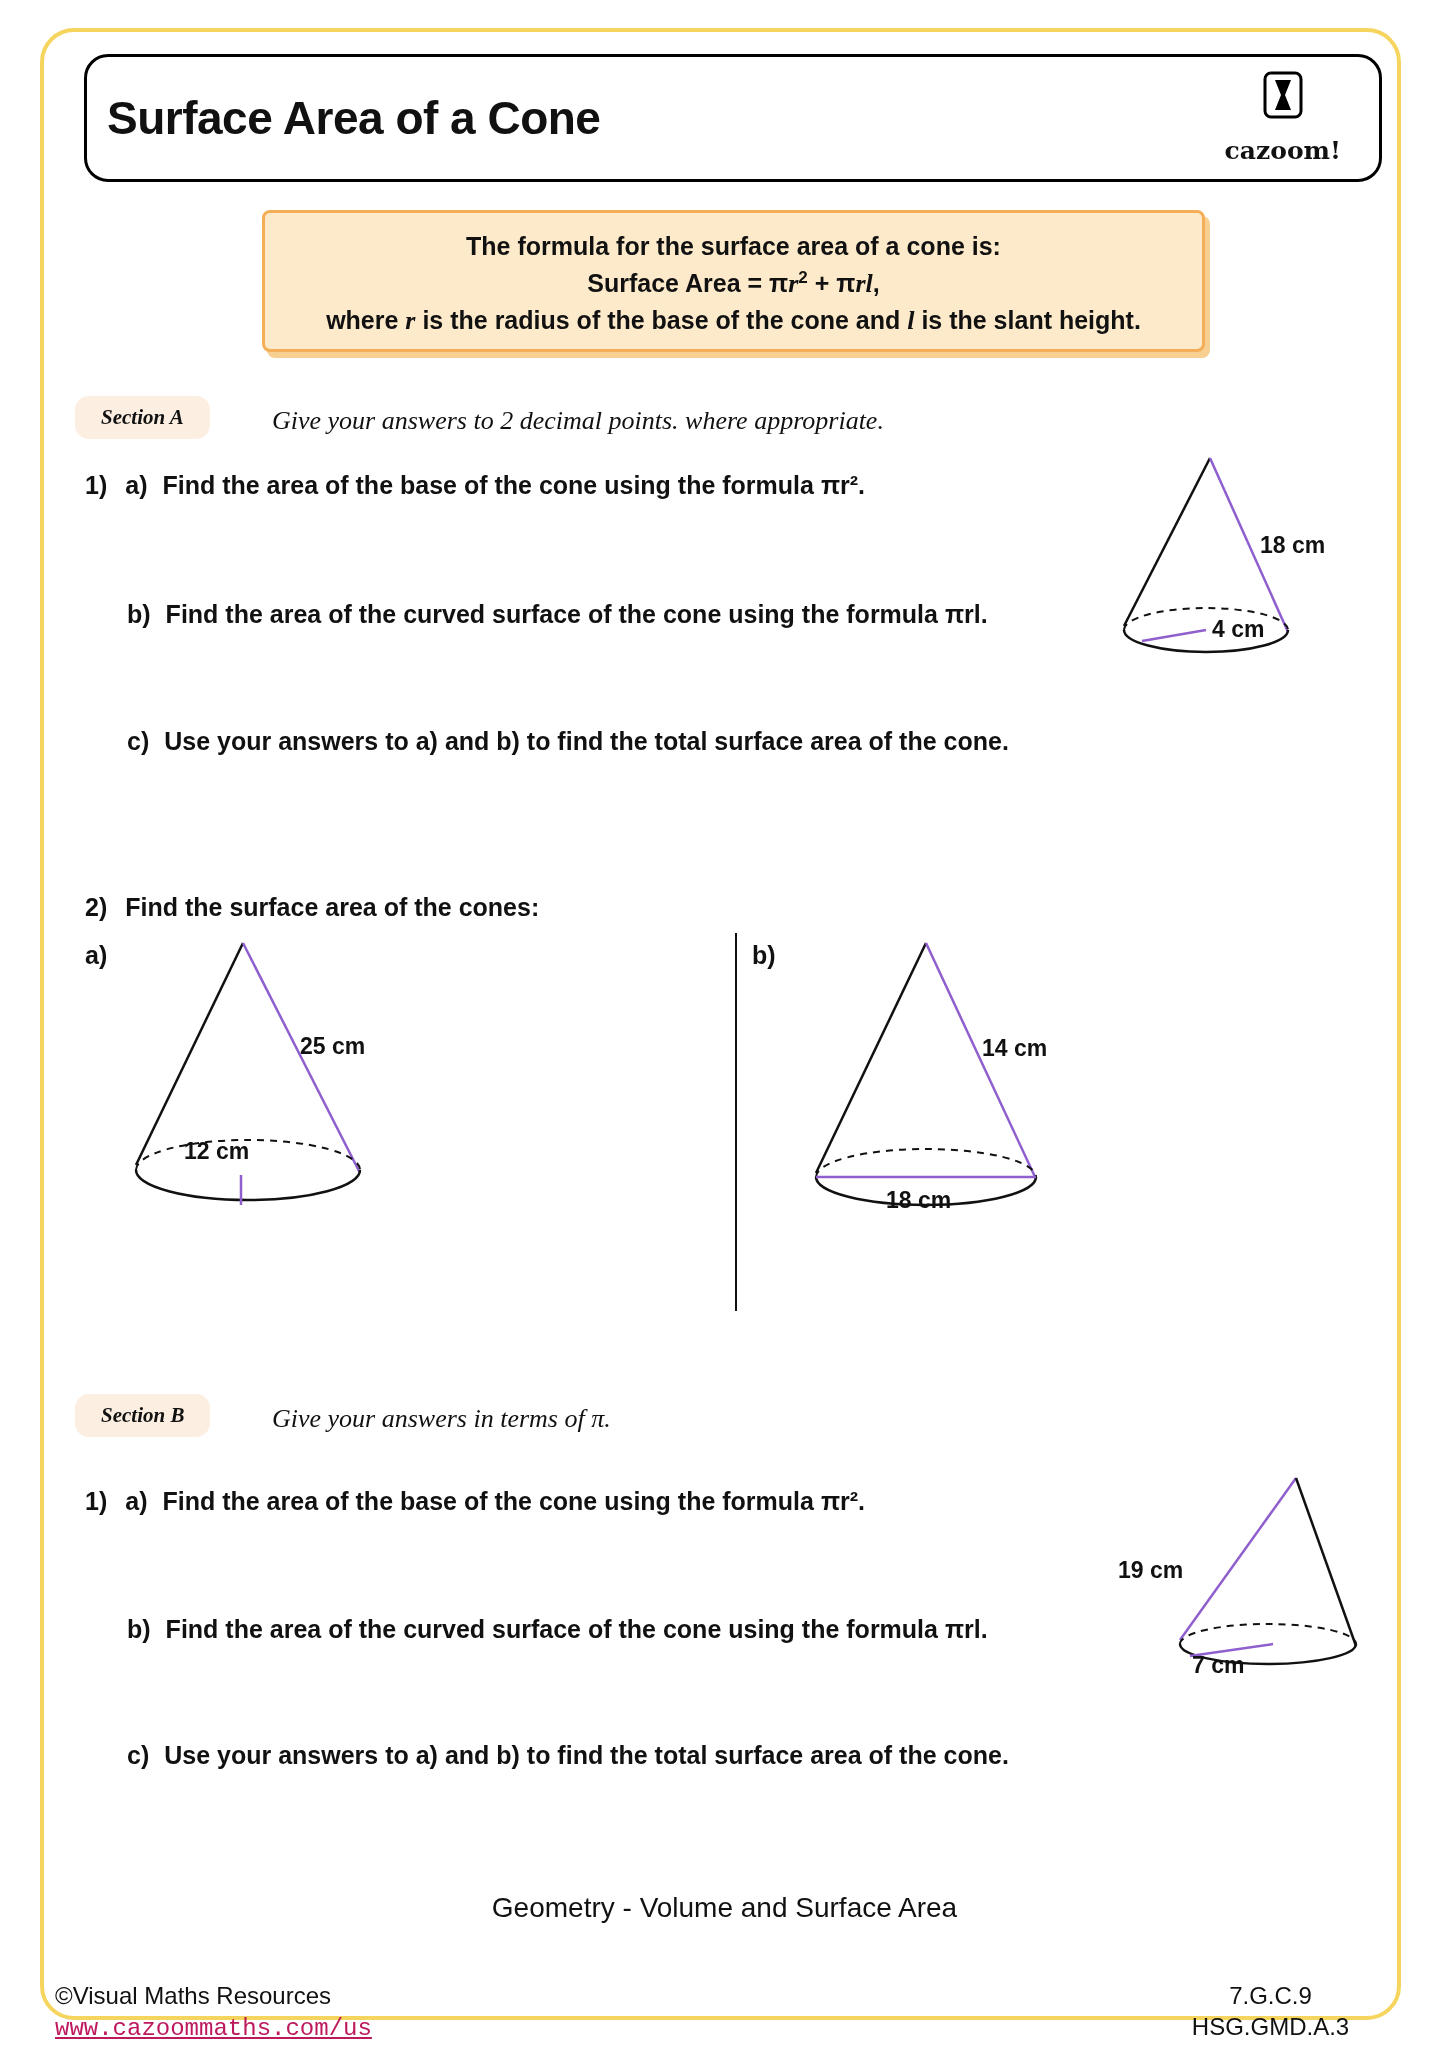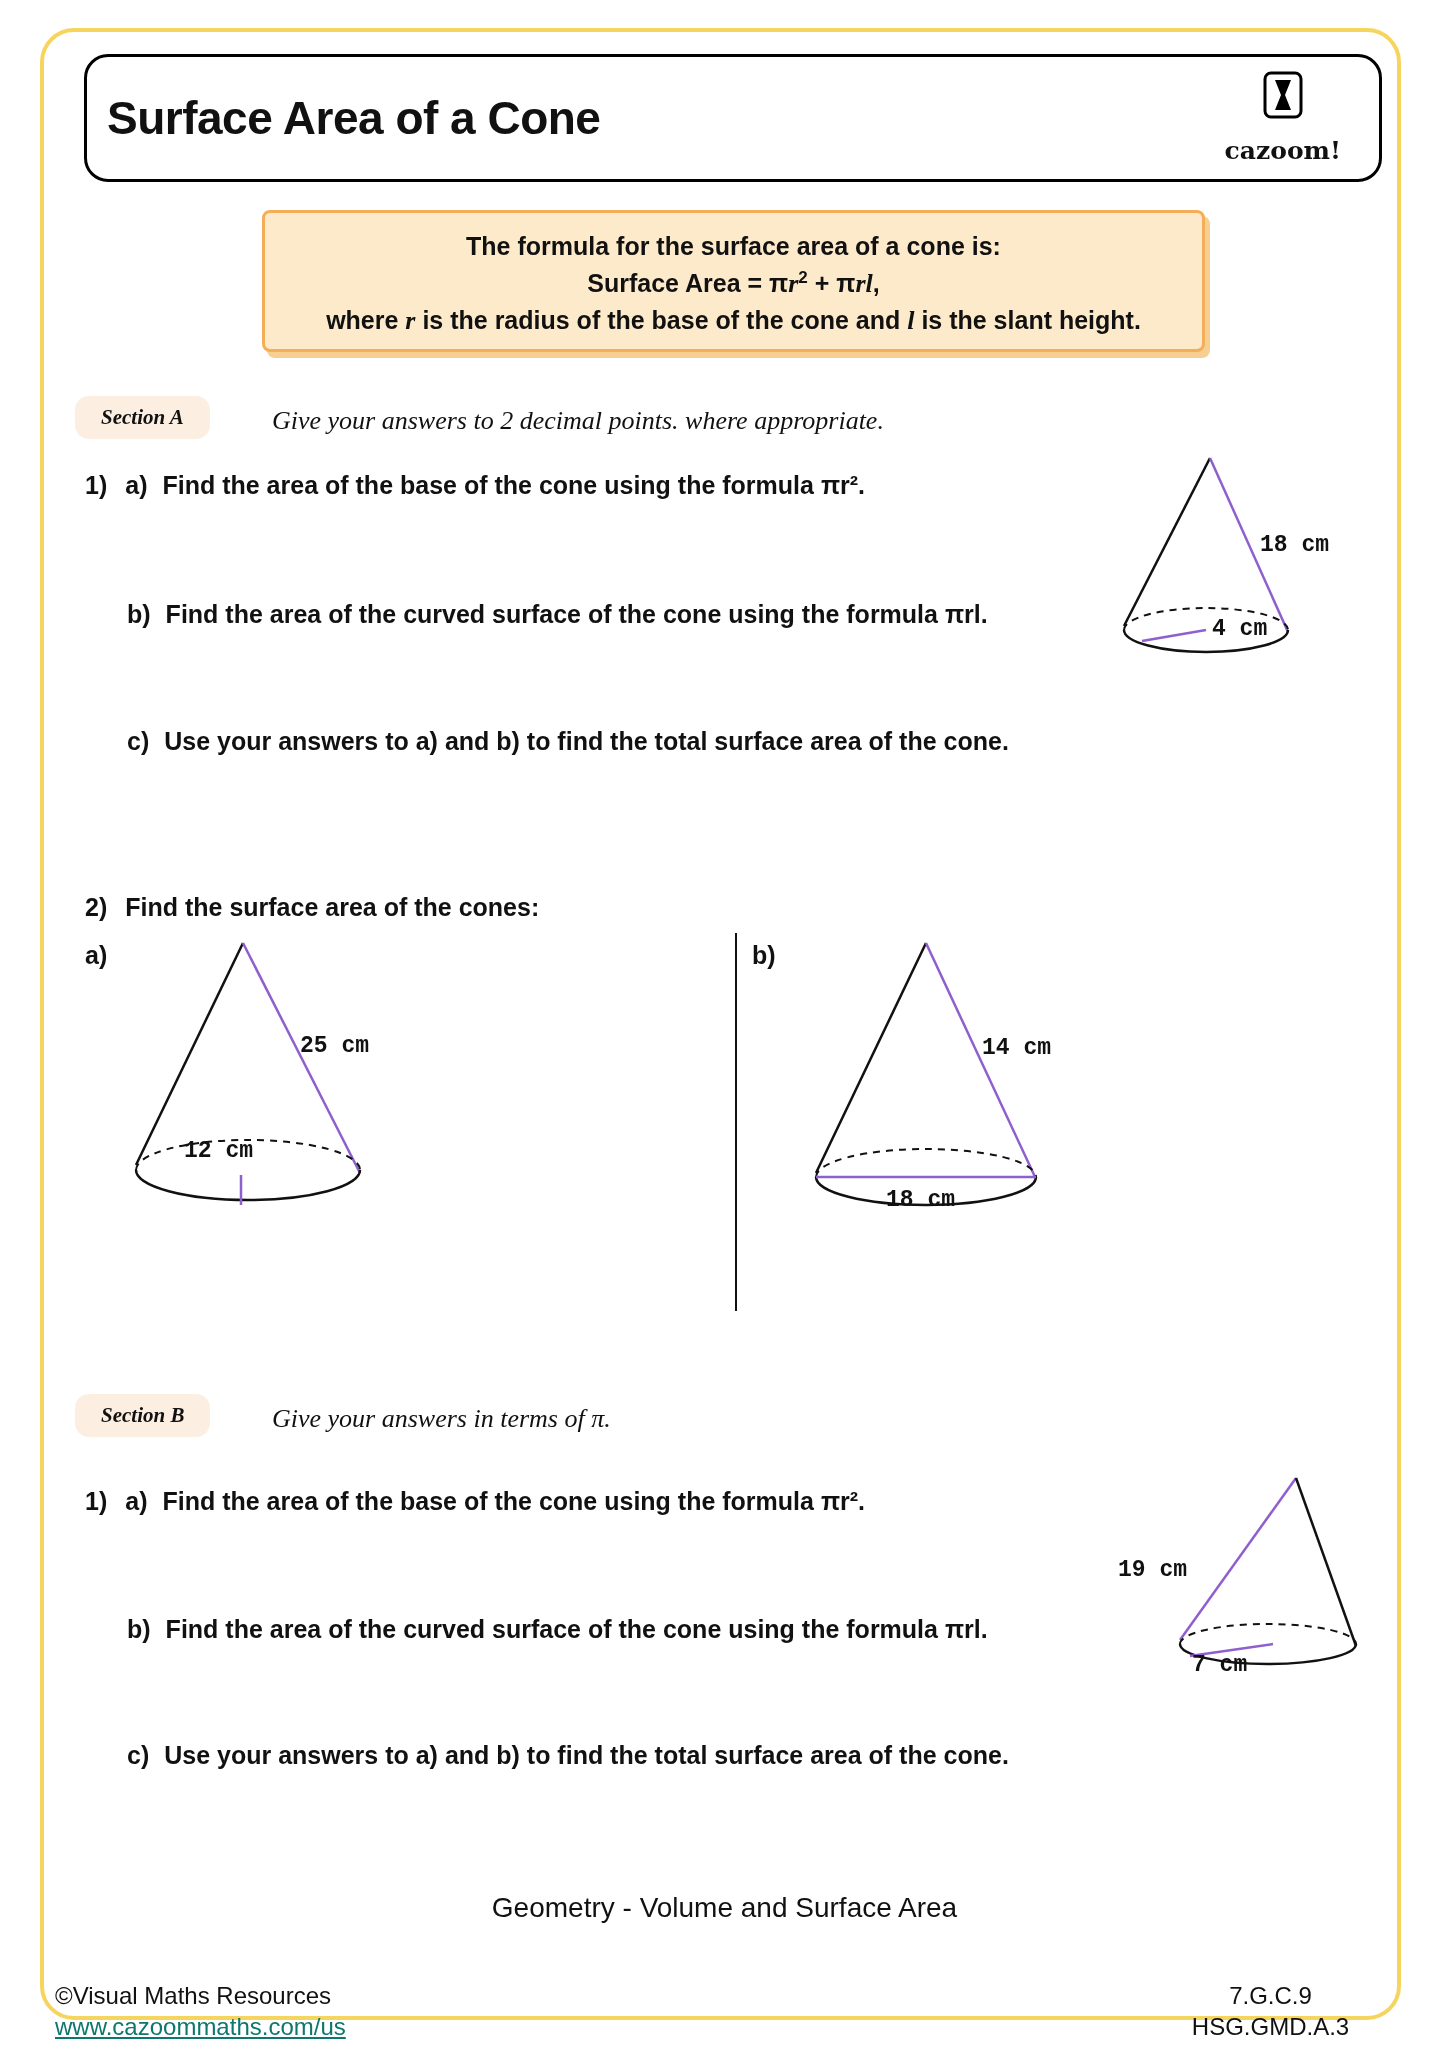--- a/index.html
+++ b/index.html
@@ -32,25 +32,25 @@
   .math { font-family: "Liberation Serif", serif; font-style: italic; font-weight: bold; font-size: 26px; }
   sup { font-size: 17px; }
   .section-pill {
     position: absolute; background: #fcefe2; border-radius: 14px; padding: 9px 26px;
     font-family: "Liberation Serif", serif; font-weight: bold; font-style: italic; font-size: 21px;
   }
   .instruction { position: absolute; font-family: "Liberation Serif", serif; font-style: italic; font-size: 26px; }
   .q { position: absolute; display: flex; font-weight: bold; font-size: 25px; white-space: nowrap; }
   .qnum { margin-right: 18px; }
   .qsub { margin-right: 15px; }
-  .cone { position: absolute; font-family: Liberation Mono, monospace; }
+  .cone { position: absolute; }
   .cone .lbl { position: absolute; font-weight: bold; font-size: 23px; white-space: nowrap; }
   .divider { position: absolute; left: 735px; top: 933px; width: 2px; height: 378px; background: #111; }
   .footer-left { position: absolute; left: 55px; top: 1980px; font-size: 24px; line-height: 31px; }
-  .footer-link { color: #0f766e; text-decoration: underline; cursor: pointer; }
+  .footer-link { color: #be185d; text-decoration: underline; cursor: pointer; font-family: Liberation Mono, monospace; }
   .footer-center { position: absolute; left: 50%; transform: translateX(-50%); top: 1892px; font-size: 28px; }
   .footer-right { position: absolute; left: 1178px; top: 1980px; width: 185px; text-align: center; font-size: 24px; line-height: 31px; }
 </style>
 </head>
 <body>
 
 <div class="page-border"></div>
 
 <header class="header-box">
   <h1 class="title">Surface Area of a Cone</h1>

